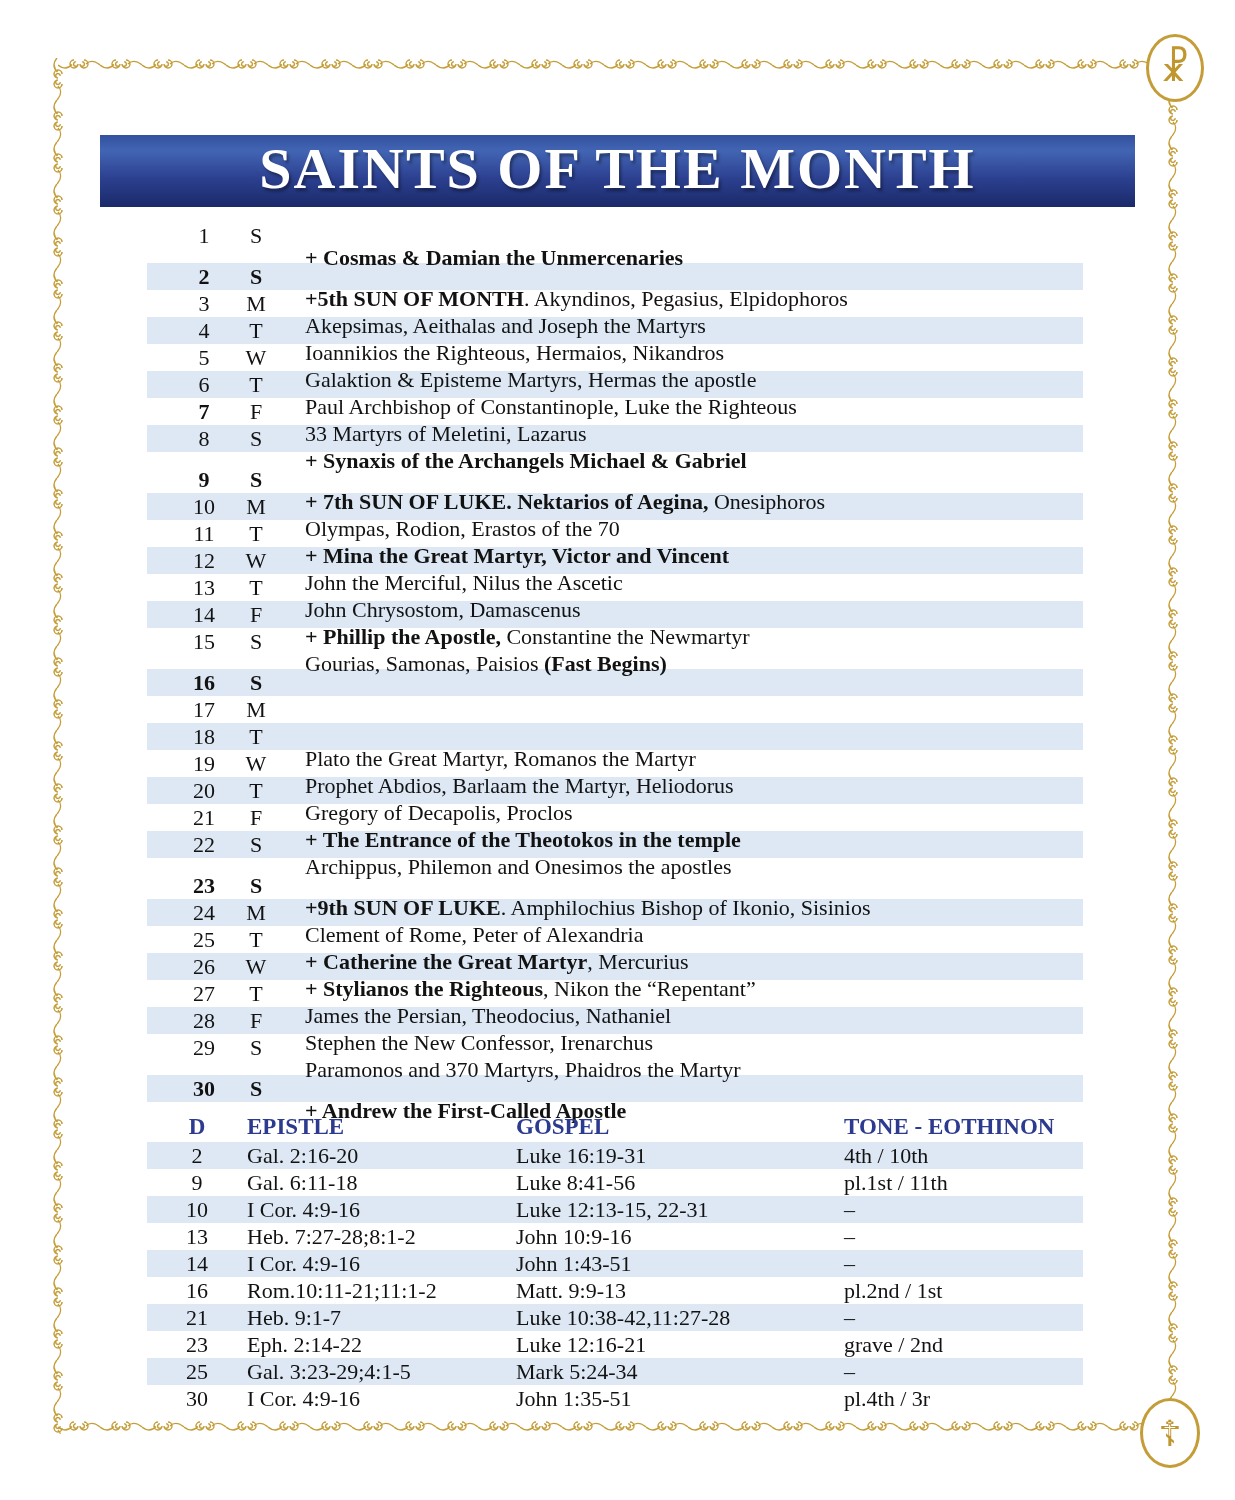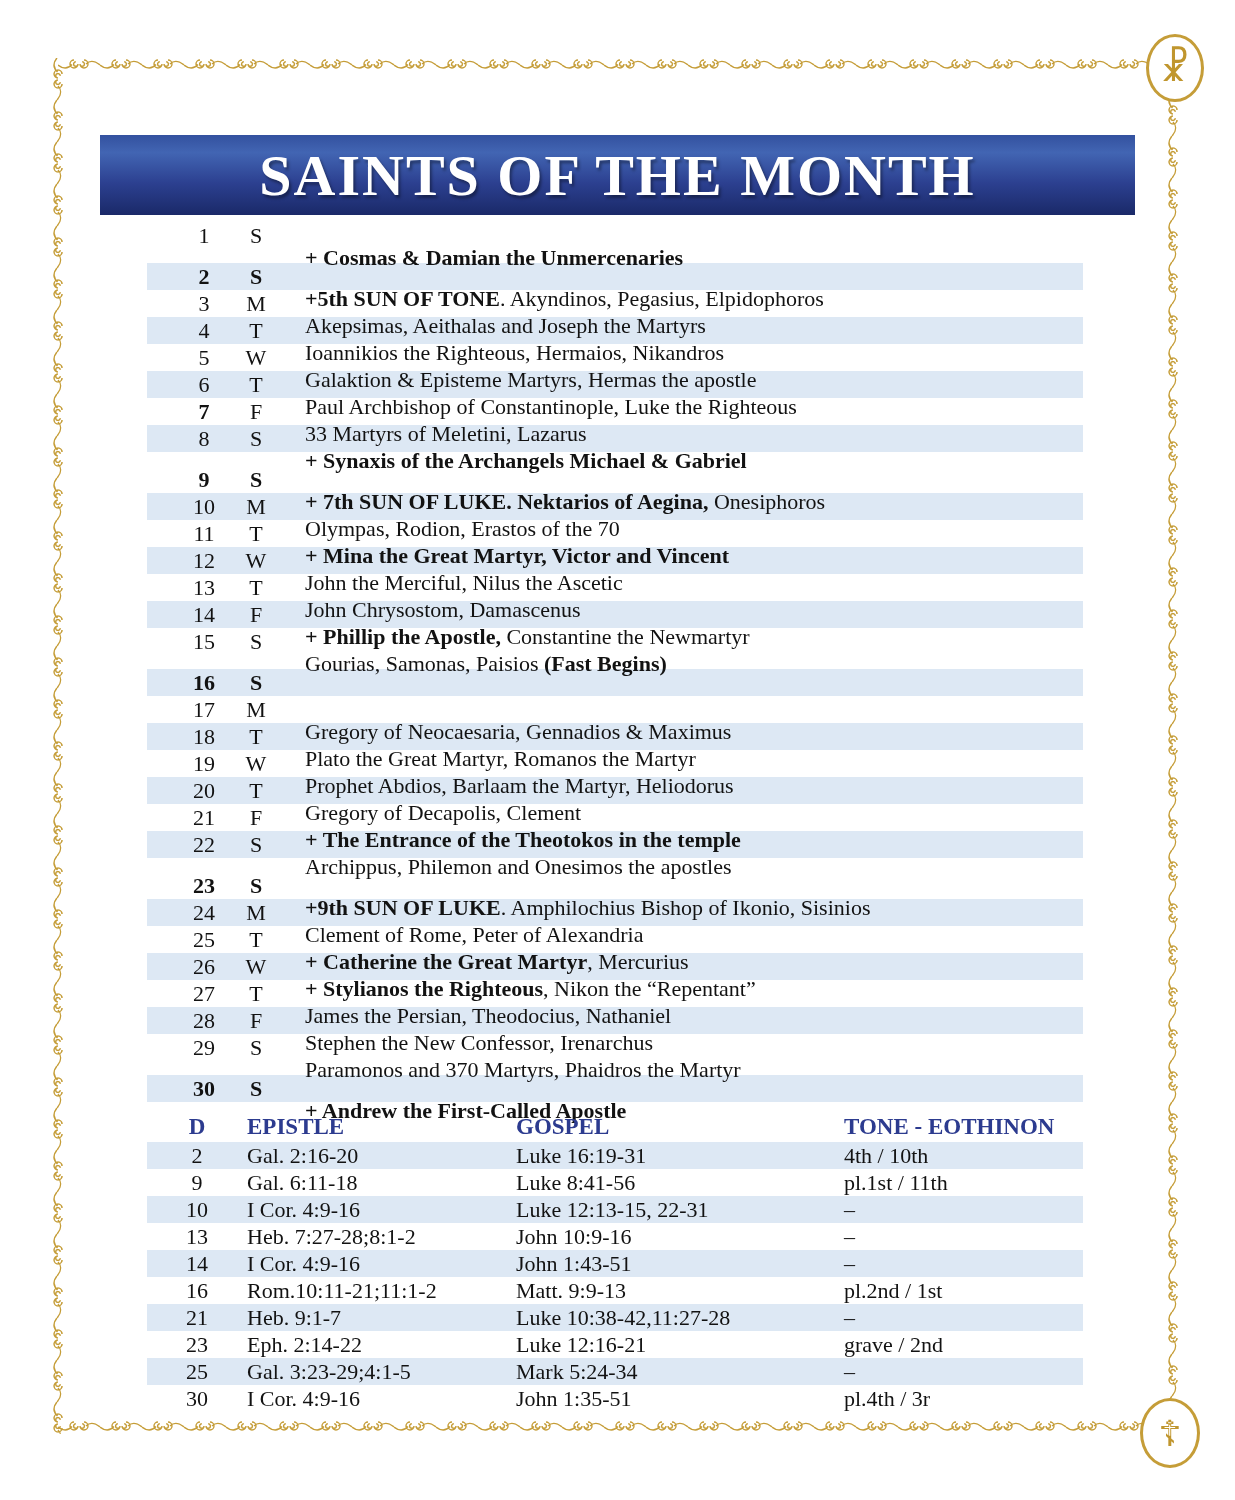--- a/index.html
+++ b/index.html
@@ -12,23 +12,23 @@
   .strip{position:absolute;pointer-events:none;}
   .medallion{
     position:absolute;background:#ffffff;border:3px solid #c59d38;border-radius:50%;
     display:flex;align-items:center;justify-content:center;
     font-family:"DejaVu Sans", sans-serif;color:#c0962e;
   }
   .medallion.top{left:1146px;top:34px;width:52px;height:62px;font-size:38px;}
   .medallion.bottom{left:1140px;top:1398px;width:54px;height:64px;font-size:36px;}
   
   .banner{
-    position:absolute;left:100px;top:135px;width:1035px;height:80px;
+    position:absolute;left:100px;top:135px;width:1035px;height:72px;
     background:linear-gradient(180deg,#33519f 0%,#4265b3 22%,#2c4090 60%,#1a2968 100%);
-    display:flex;align-items:center;justify-content:center;
+    display:flex;justify-content:center;
   }
   .banner .title{
     color:#ffffff;font-weight:bold;font-size:58px;letter-spacing:2px;
     text-shadow:2px 3px 3px rgba(0,0,0,.38);white-space:nowrap;
   }
   
   .saints{position:absolute;left:147px;top:222px;width:936px;}
   .srow{display:flex;align-items:center;height:27px;font-size:22px;line-height:27px;}
   .srow.stripe{background:#dde8f4;}
   .srow.gap{margin-top:14px;}
@@ -85,21 +85,21 @@
 
 <div class="saints" id="saints-list">
     <div class="srow">
       <span class="d">1</span>
       <span class="w">S</span>
       <span class="t"><span class="b">+ Cosmas &amp; Damian the Unmercenaries</span></span>
     </div>
     <div class="srow stripe gap">
       <span class="d b">2</span>
       <span class="w b">S</span>
-      <span class="t"><span class="b">+5th SUN OF TONE</span><span>. Akyndinos, Pegasius, Elpidophoros</span></span>
+      <span class="t"><span class="b">+5th SUN OF MONTH</span><span>. Akyndinos, Pegasius, Elpidophoros</span></span>
     </div>
     <div class="srow">
       <span class="d">3</span>
       <span class="w">M</span>
       <span class="t"><span>Akepsimas, Aeithalas and Joseph the Martyrs</span></span>
     </div>
     <div class="srow stripe">
       <span class="d">4</span>
       <span class="w">T</span>
       <span class="t"><span>Ioannikios the Righteous, Hermaios, Nikandros</span></span>
@@ -159,36 +159,35 @@
       <span class="w">S</span>
       <span class="t"><span>Gourias, Samonas, Paisios </span><span class="b">(Fast Begins)</span></span>
     </div>
     <div class="srow stripe gap">
       <span class="d b">16</span>
       <span class="w b">S</span>
     </div>
     <div class="srow">
       <span class="d">17</span>
       <span class="w">M</span>
-      <span class="t"><span>Gregory of Neocaesaria, Gennadios &amp; Maximus</span></span>
     </div>
     <div class="srow stripe">
       <span class="d">18</span>
       <span class="w">T</span>
       <span class="t"><span>Plato the Great Martyr, Romanos the Martyr</span></span>
     </div>
     <div class="srow">
       <span class="d">19</span>
       <span class="w">W</span>
       <span class="t"><span>Prophet Abdios, Barlaam the Martyr, Heliodorus</span></span>
     </div>
     <div class="srow stripe">
       <span class="d">20</span>
       <span class="w">T</span>
-      <span class="t"><span>Gregory of Decapolis, Clement</span></span>
+      <span class="t"><span>Gregory of Decapolis, Proclos</span></span>
     </div>
     <div class="srow">
       <span class="d">21</span>
       <span class="w">F</span>
       <span class="t"><span class="b">+ The Entrance of the Theotokos in the temple</span></span>
     </div>
     <div class="srow stripe">
       <span class="d">22</span>
       <span class="w">S</span>
       <span class="t"><span>Archippus, Philemon and Onesimos the apostles</span></span>

